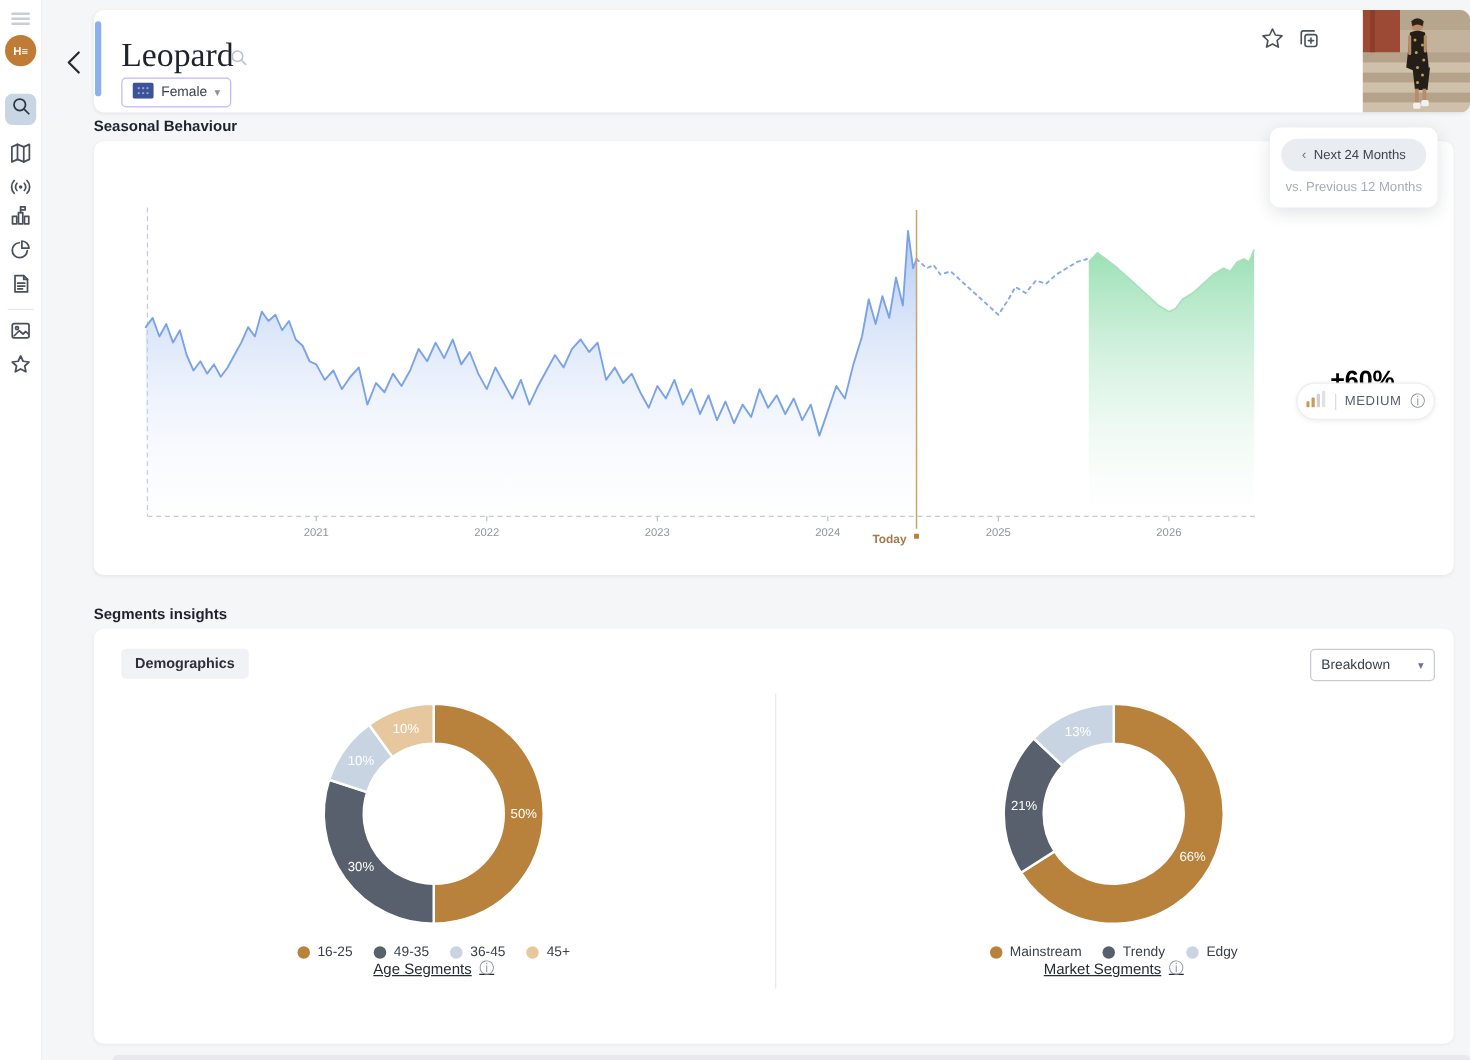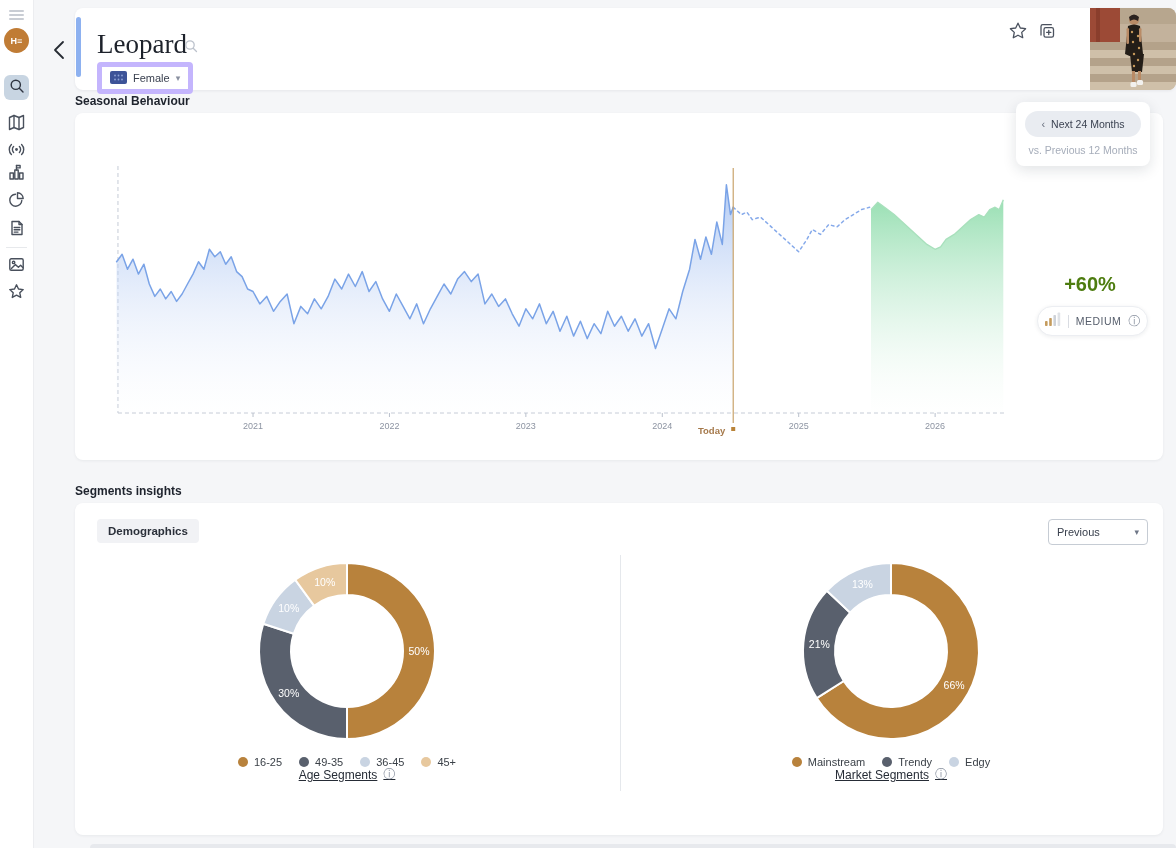--- a/index.html
+++ b/index.html
@@ -14,21 +14,21 @@
   .sb-item svg{stroke:#49505c;fill:none;stroke-width:1.4;stroke-linecap:round;stroke-linejoin:round;}
   .sb-item.active svg{stroke:#2e3440;}
   .sb-divider{position:absolute;left:6px;width:21px;height:1px;background:#e7e9ec;}
   
   .back-btn{position:absolute;left:50px;top:39px;width:22px;height:22px;cursor:pointer;z-index:4;}
   
   .header-card{position:absolute;left:75px;top:8px;width:1101px;height:82px;background:#fff;border-radius:8px;box-shadow:0 1px 3px rgba(25,35,55,.07);z-index:3;}
   .v-scrollbar{position:absolute;left:1px;top:9px;width:5px;height:60px;border-radius:3px;background:#8db1f0;cursor:grab;}
   .page-title{position:absolute;left:22px;top:21px;font-family:"Liberation Serif",serif;font-size:27px;color:#1d222b;}
   .title-search{position:absolute;left:109px;top:31px;cursor:pointer;}
-  .gender-pill{position:absolute;left:22px;top:54px;height:22px;display:inline-flex;align-items:center;gap:6px;padding:0 8px;border:5px solid #c4b5fd;border-radius:4px;background:#fff;font-size:11px;color:#3a4150;cursor:pointer;}
+  .gender-pill{position:absolute;left:22px;top:54px;height:22px;display:inline-flex;align-items:center;gap:6px;padding:0 8px;border:1px solid #c4b5fd;border-radius:4px;background:#fff;font-size:11px;color:#3a4150;cursor:pointer;}
   .gender-chevron{font-size:9px;color:#8a90a0;}
   .hdr-icons{position:absolute;right:119px;top:13px;display:flex;gap:9px;}
   .hdr-icon{width:20px;height:20px;cursor:pointer;}
   .hdr-icon svg{stroke:#4a515e;fill:none;stroke-width:1.3;stroke-linecap:round;stroke-linejoin:round;}
   .thumb{position:absolute;right:0;top:0;width:86px;height:82px;border-radius:0 8px 8px 0;overflow:hidden;cursor:pointer;}
   
   .section-heading{position:absolute;left:75px;font-size:12px;font-weight:bold;color:#1e232d;}
   
   .seasonal-card{position:absolute;left:75px;top:113px;width:1088px;height:347px;background:#fff;border-radius:8px;box-shadow:0 1px 3px rgba(25,35,55,.06);}
   .range-tabs{position:absolute;left:22px;top:17px;display:inline-flex;background:#edeff3;border-radius:6px;padding:2px;}
@@ -258,21 +258,21 @@
           <polyline points="11.6,103.7 17.1,96.3 22.5,111.2 28.0,101.2 33.4,116.1 38.9,106.2 44.3,126.0 49.8,138.4 55.3,131.0 60.7,140.9 66.2,133.5 71.6,143.4 77.1,136.0 82.5,126.0 88.0,116.1 93.5,103.7 98.9,111.2 104.4,91.3 109.8,98.8 115.3,93.8 120.7,106.2 126.2,98.8 131.6,113.6 137.1,118.6 142.6,131.0 148.0,133.5 154.8,145.9 161.7,138.4 168.5,153.3 175.3,143.4 182.1,136.0 188.9,165.7 195.8,148.4 202.6,155.8 209.4,140.9 216.2,150.8 223.1,138.4 229.9,121.1 236.7,131.0 243.5,116.1 250.3,128.5 257.2,113.6 264.0,133.5 270.8,123.6 277.6,140.9 284.4,153.3 291.3,136.0 298.1,148.4 304.9,160.8 311.7,145.9 318.5,165.7 325.4,150.8 332.2,138.4 339.0,126.0 345.8,136.0 352.6,121.1 359.5,113.6 366.3,123.6 373.1,116.1 379.9,145.9 386.8,136.0 393.6,148.4 400.4,140.9 407.2,155.8 414.0,168.2 420.9,150.8 427.7,160.8 434.5,145.9 441.3,165.7 448.1,153.3 455.0,173.2 461.8,158.3 468.6,178.1 475.4,163.2 482.2,180.6 489.1,165.7 495.9,175.6 502.7,153.3 509.5,168.2 516.4,158.3 523.2,173.2 530.0,160.8 536.8,178.1 543.6,165.7 550.5,190.5 557.3,170.7 564.1,150.8 570.9,160.8 577.7,133.5 584.6,111.2 590.0,81.4 595.5,101.2 600.9,78.9 606.4,96.3 611.8,64.0 617.3,86.4 621.4,26.8 625.5,56.6 628.2,49.2" fill="none" stroke="#7aa3e7" stroke-width="1.5" stroke-linejoin="round" stroke-linecap="round"></polyline>
           <polyline points="628.2,49.2 636.4,56.6 641.9,54.1 647.3,61.6 655.5,59.1 663.7,66.5 671.9,74.0 680.1,81.4 688.2,88.8 693.7,93.8 701.9,81.4 707.3,71.5 715.5,76.4 723.7,66.5 731.9,69.0 740.1,61.6 748.3,56.6 756.5,51.6 764.6,49.2" fill="none" stroke="#85a9ea" stroke-width="1.5" stroke-dasharray="2.5 3.5" stroke-linecap="round"></polyline>
           <path d="M766.0,51.6 772.8,44.2 779.6,49.2 789.2,56.6 800.1,66.5 811.0,76.4 821.9,86.4 830.1,91.3 835.6,88.8 841.0,81.4 849.2,76.4 857.4,69.0 865.6,61.6 873.8,56.6 879.2,59.1 884.7,51.6 890.1,49.2 894.2,51.6 898.3,41.7 L898.3,255 L766.0,255 Z" fill="url(#gGreen)" stroke="none"></path>
           <polyline points="766.0,51.6 772.8,44.2 779.6,49.2 789.2,56.6 800.1,66.5 811.0,76.4 821.9,86.4 830.1,91.3 835.6,88.8 841.0,81.4 849.2,76.4 857.4,69.0 865.6,61.6 873.8,56.6 879.2,59.1 884.7,51.6 890.1,49.2 894.2,51.6 898.3,41.7" fill="none" stroke="#a8e0bc" stroke-width="1.3" stroke-linejoin="round"></polyline>
           <line x1="628.2183999999975" y1="10" x2="628.2183999999975" y2="265" stroke="#c9a46b" stroke-width="1.2"></line>
           <text x="620.2183999999975" y="276" text-anchor="end" font-size="9.5" font-weight="bold" fill="#a5794b">Today</text>
           <rect x="626.2183999999975" y="269" width="4" height="4" fill="#b98338"></rect>
         </g>
     </svg>
 
-    <div class="growth-value" style="color: #4d7c0f;">+60%</div>
+    <div class="growth-value" style="color: #000000; margin-top: 20px;">+60%</div>
     <div class="confidence-badge">
       <span>
         <svg width="16" height="14" viewBox="0 0 16 14">
             <rect x="0" y="9" width="2.6" height="5" rx="0.8" fill="#c59c5e"></rect>
             <rect x="4.2" y="6" width="2.6" height="8" rx="0.8" fill="#c59c5e"></rect>
             <rect x="8.4" y="3" width="2.6" height="11" rx="0.8" fill="#ced2d8"></rect>
             <rect x="12.6" y="0.5" width="2.6" height="13.5" rx="0.8" fill="#dfe2e6"></rect>
           </svg>
       </span>
       <span class="conf-divider"></span>
@@ -287,21 +287,21 @@
       <span>Next 24 Months</span>
     </div>
     <div class="period-secondary">vs. Previous 12 Months</div>
   </div>
 
   <div class="section-heading" style="top:484px">Segments insights</div>
 
   <div class="consumer-card">
     <div class="demographics-pill">Demographics</div>
     <div class="breakdown-select">
-      <span>Previous</span>
+      <span>Breakdown</span>
       <span class="chev">▾</span>
     </div>
     <div class="donut-divider"></div>
 
     <div class="donut-section left">
       <svg class="donut-svg" id="donut-0" width="190" height="190" viewBox="0 0 190 190">
           <path d="M95,7 A88,88 0 0 1 95.00015358897417,182.99999999986596 L95.0000977384381,150.9999999999147 A56,56 0 0 0 95,39 Z" fill="#b8823c" stroke="#ffffff" stroke-width="2"></path>
           <text x="167" y="98.5" text-anchor="middle" font-size="10.5" fill="#ffffff">50%</text>
           <path d="M95.00000000000001,183 A88,88 0 0 1 11.306979104550791,67.80665056684077 L41.74080488471414,77.69514126980776 A56,56 0 0 0 95,151 Z" fill="#59606d" stroke="#ffffff" stroke-width="2"></path>
           <text x="36.75077640500379" y="140.82053816505808" text-anchor="middle" font-size="10.5" fill="#ffffff">30%</text>

